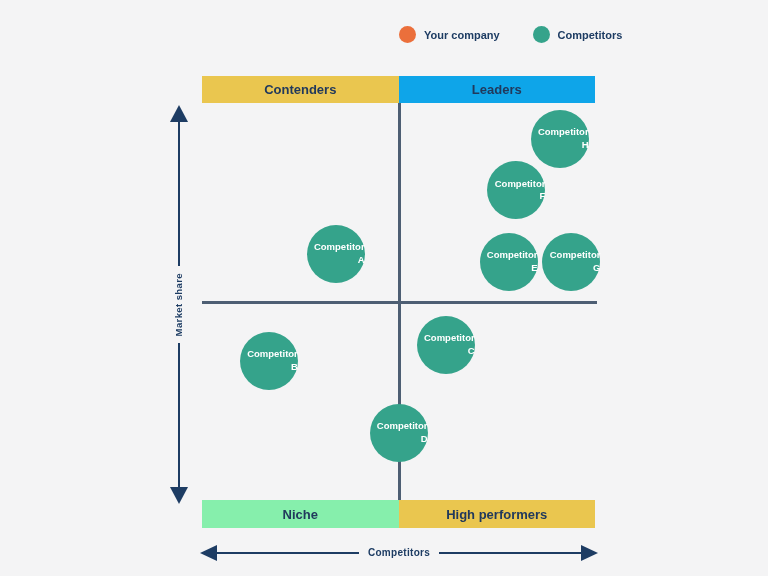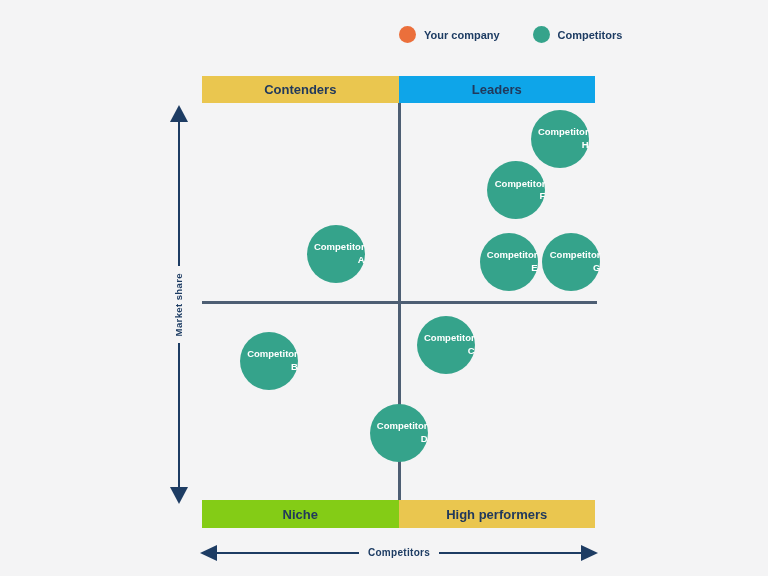--- a/index.html
+++ b/index.html
@@ -74,21 +74,21 @@
       <span class="legend-label">Competitors</span>
     </div>
   </div>
 
   <div class="band-row top">
     <div class="band" style="background-color: rgb(234, 198, 79);">Contenders</div>
     <div class="band" style="background-color: #0ea5e9;">Leaders</div>
   </div>
 
   <div class="band-row bottom">
-    <div class="band" style="background-color: #84cc16;">Niche</div>
+    <div class="band" style="background-color: #86efac;">Niche</div>
     <div class="band" style="background-color: rgb(234, 198, 79);">High performers</div>
   </div>
 
   <div class="divider-v"></div>
   <div class="divider-h"></div>
 
   <div class="y-axis">
     <span class="tri up"></span>
     <span class="vline"></span>
     <span class="y-label">Market share</span>

